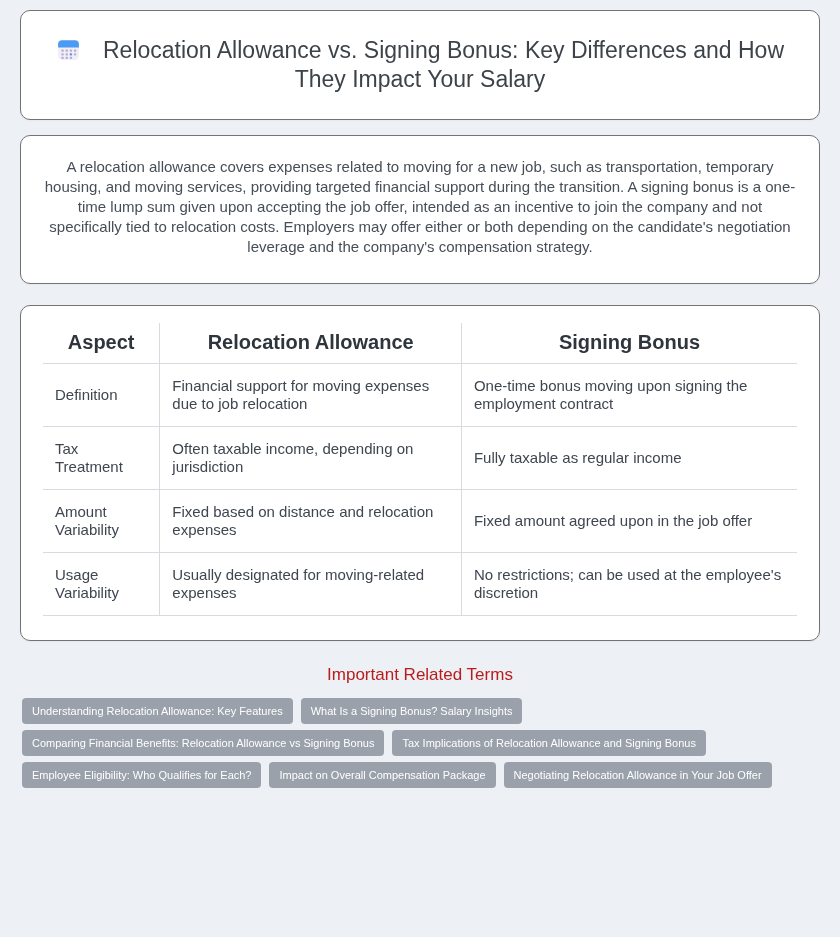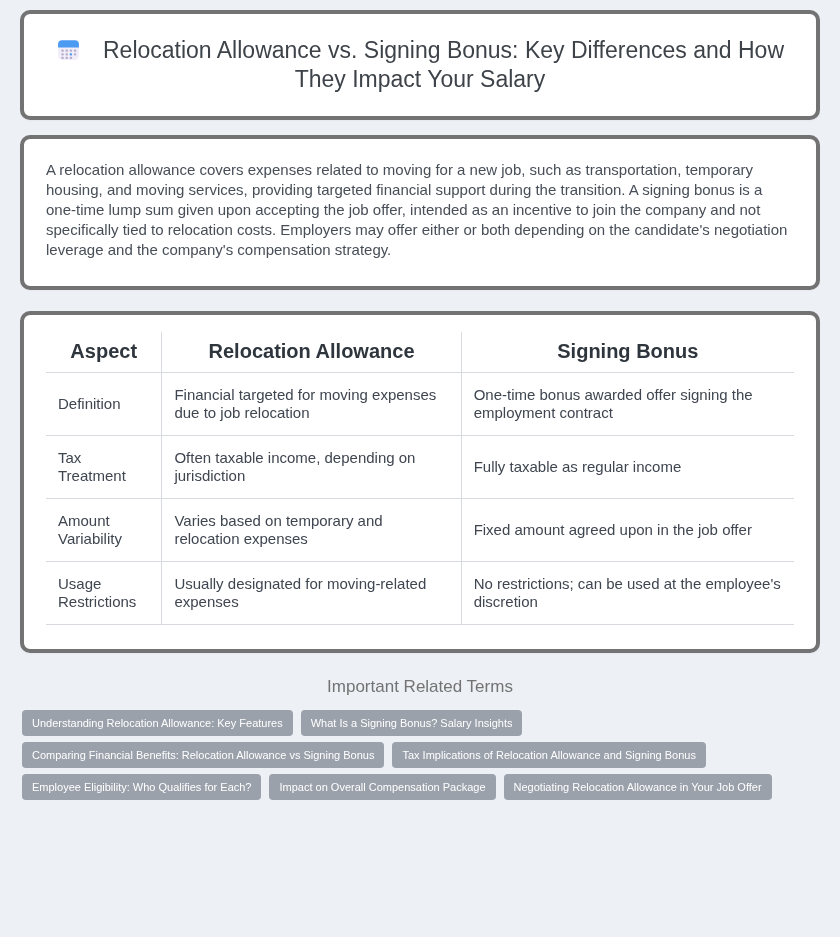--- a/index.html
+++ b/index.html
@@ -5,21 +5,21 @@
   * { margin: 0; padding: 0; box-sizing: border-box; }
   html, body {
     width: 840px;
     background: #edf1f6;
     font-family: "Liberation Sans", sans-serif;
   }
   body { min-height: 937px; }
 
   .card {
     background: #ffffff;
-    border: 4px solid #737373;
+    border: 1px solid #737373;
     border-radius: 10px;
     margin: 0 20px;
     box-shadow: 0 1px 2px rgba(40,60,90,0.04);
   }
 
   
   .header-card {
     margin-top: 10px;
     min-height: 110px;
     display: flex;
@@ -40,20 +40,21 @@
     width: 25px;
     height: 25px;
     margin-right: 22px;
     vertical-align: -4px;
   }
 
   
   .desc-card {
     margin-top: 15px;
     padding: 21px 22px 26px 22px;
+    text-align: center;
   }
   .desc-text {
     font-size: 15px;
     line-height: 20px;
     color: #474e57;
   }
 
   
   .table-card {
     margin-top: 21px;
@@ -85,21 +86,21 @@
   .col-aspect { width: 15.5%; }
   .col-reloc  { width: 40%; }
   .col-bonus  { width: 44.5%; }
 
   
   .related-heading {
     margin-top: 24px;
     text-align: center;
     font-size: 17px;
     font-weight: 500;
-    color: #737373;
+    color: #b91c1c;
   }
   .terms-wrap {
     margin: 13px 22px 0 22px;
     display: flex;
     flex-wrap: wrap;
     gap: 6px 8px;
   }
   .term-chip {
     display: inline-block;
     background: #9aa1ab;
@@ -149,35 +150,35 @@
     <thead>
       <tr>
         <th>Aspect</th>
         <th>Relocation Allowance</th>
         <th>Signing Bonus</th>
       </tr>
     </thead>
     <tbody>
       <tr>
         <td>Definition</td>
-        <td>Financial targeted for moving expenses due to job relocation</td>
-        <td>One-time bonus awarded offer signing the employment contract</td>
+        <td>Financial support for moving expenses due to job relocation</td>
+        <td>One-time bonus moving upon signing the employment contract</td>
       </tr>
       <tr>
         <td>Tax Treatment</td>
         <td>Often taxable income, depending on jurisdiction</td>
         <td>Fully taxable as regular income</td>
       </tr>
       <tr>
         <td>Amount Variability</td>
-        <td>Varies based on temporary and relocation expenses</td>
+        <td>Fixed based on distance and relocation expenses</td>
         <td>Fixed amount agreed upon in the job offer</td>
       </tr>
       <tr>
-        <td>Usage Restrictions</td>
+        <td>Usage Variability</td>
         <td>Usually designated for moving-related expenses</td>
         <td>No restrictions; can be used at the employee's discretion</td>
       </tr>
     </tbody>
   </table>
 </div>
 
 <h2 class="related-heading">Important Related Terms</h2>
 
 <div class="terms-wrap">

